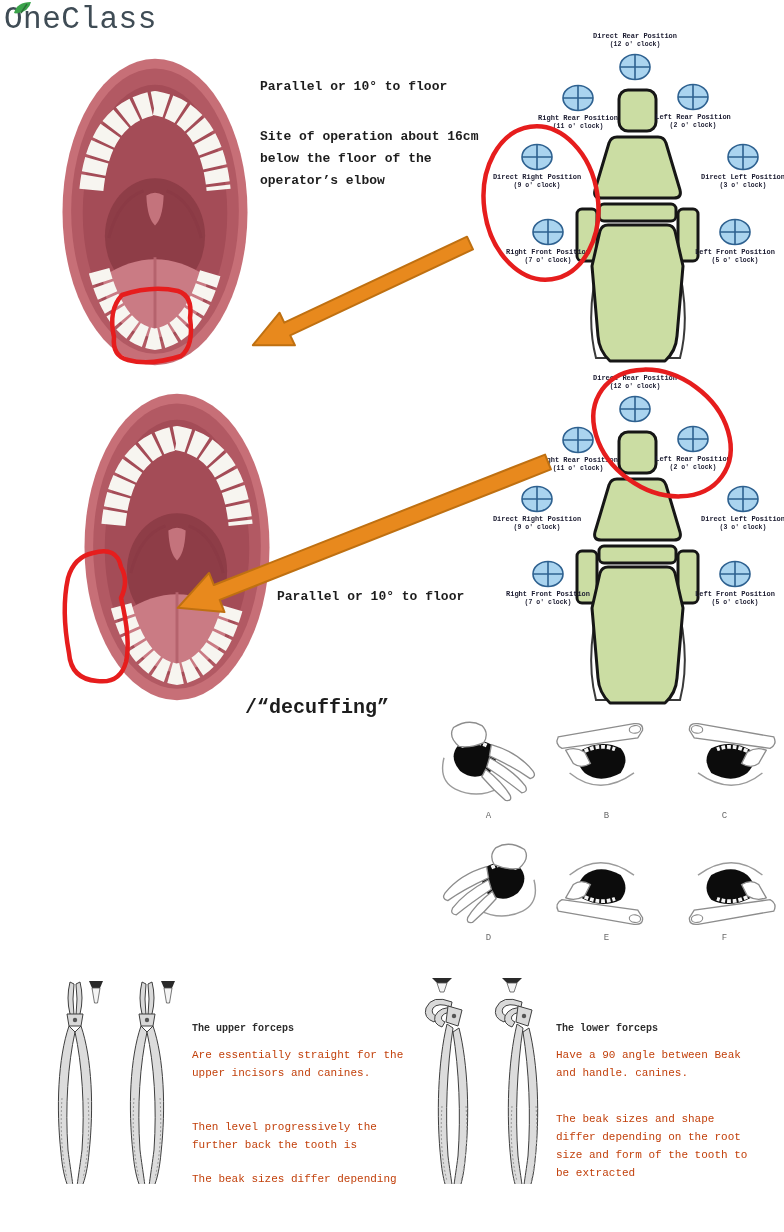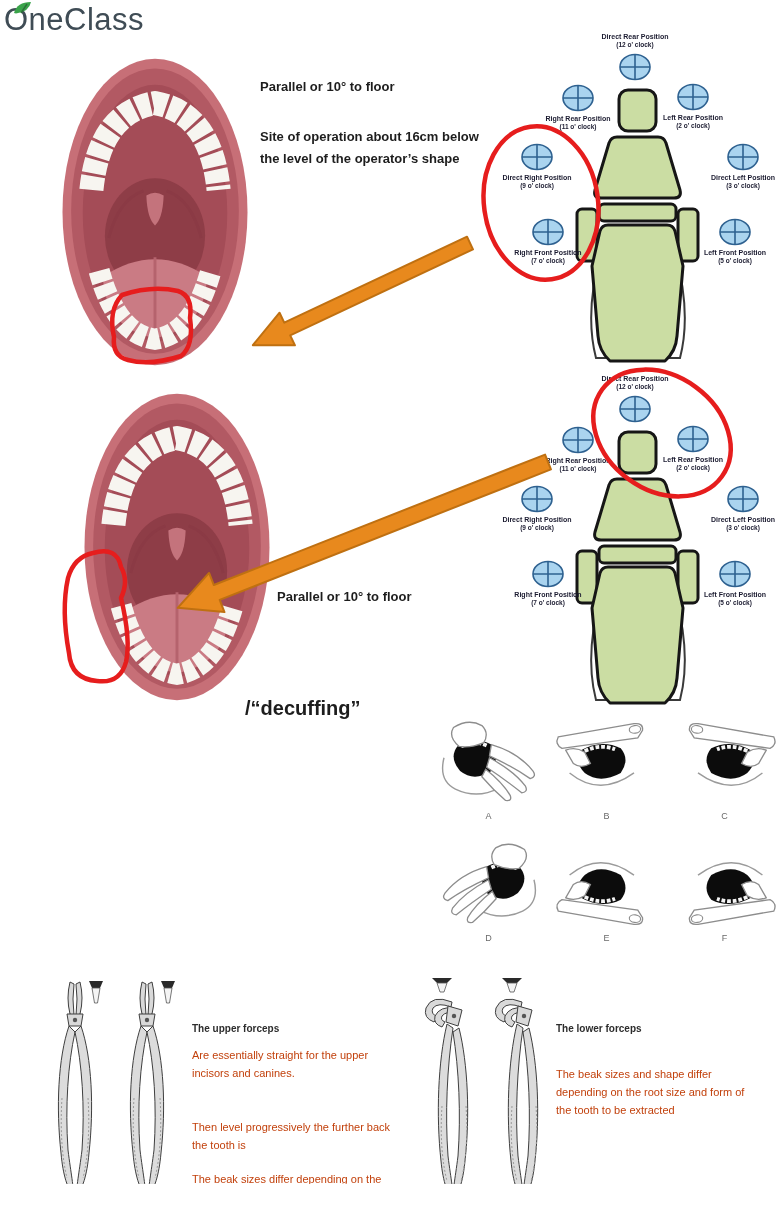--- a/index.html
+++ b/index.html
@@ -1,17 +1,17 @@
 <!DOCTYPE html>
 <html><head>
 <meta charset="utf-8">
 <style>
   html,body{margin:0;padding:0;background:#fff;}
   .page{position:relative;width:784px;height:1184px;background:#ffffff;overflow:hidden;
-        font-family:Liberation Sans, sans-serif;}
+        font-family:Liberation Mono, monospace;}
   .abs{position:absolute;}
   
   .logo{position:absolute;color:#3f4c55;font-size:31px;letter-spacing:.5px;line-height:36px;}
   .logo .leaf{position:absolute;left:8px;top:-2px;}
   
   .slide-text{position:absolute;font-size:13px;font-weight:600;color:#1d1d1d;line-height:22px;}
   .slide-text.bold{font-weight:700;font-size:20px;}
   
   .diagram{position:absolute;width:300px;height:345px;}
   .diagram svg.chair-svg{position:absolute;left:0;top:0;width:300px;height:345px;}
@@ -146,21 +146,21 @@
       <path d="M9,13 L15,4" stroke="#2c6e38" stroke-width="1.4" fill="none"></path>
     </svg>
     <span>OneClass</span>
   </div>
 
   <svg class="abs" style="left:58px;top:53px;" width="194" height="318" viewBox="0 0 200 330">
       <use href="#mouth"></use>
     </svg>
 
   <div class="slide-text" style="left:260px;top:76px;width:230px;">Parallel or 10° to floor</div>
-  <div class="slide-text" style="left:260px;top:126px;width:228px;">Site of operation about 16cm below the level of the operator’s shape</div>
+  <div class="slide-text" style="left:260px;top:126px;width:228px;">Site of operation about 16cm below the floor of the operator’s elbow</div>
 
   <div class="diagram" style="left:484px;top:30px;">
     <svg class="chair-svg" viewBox="0 0 300 345">
         <use href="#chair"></use>
       </svg>
     <div class="pos" style="left:104px;top:2px;">
       <div class="pos-name">Direct Rear Position</div>
       <div class="pos-clock">(12 o' clock)</div>
     </div>
     <div class="pos" style="left:47px;top:84px;">
@@ -284,20 +284,21 @@
 
   <div class="fp-col" style="left:192px;top:1020px;width:212px;">
     <div class="fp-title">The upper forceps</div>
     <div class="fp-text" style="margin-top:9px;">Are essentially straight for the upper incisors and canines.</div>
     <div class="fp-text" style="margin-top:36px;">Then level progressively the further back the tooth is</div>
     <div class="fp-text" style="margin-top:16px;">The beak sizes differ depending on the roots size and form of the tooth to be extracted</div>
   </div>
 
   <div class="fp-col" style="left:556px;top:1020px;width:196px;">
     <div class="fp-title">The lower forceps</div>
+    <div class="fp-text" style="margin-top:9px;">Have a 90 angle between Beak and handle. canines.</div>
     <div class="fp-text" style="margin-top:28px;">The beak sizes and shape differ depending on the root size and form of the tooth to be extracted</div>
   </div>
 
   <div class="logo" style="left:4px;top:1196px;">
     <svg class="leaf" width="24" height="15" viewBox="0 0 24 15">
       <path d="M2,13 Q5,2 19,2 Q17,12 4,13.5 Z" fill="#3aa34a"></path>
       <path d="M9,13 L15,4" stroke="#2c6e38" stroke-width="1.4" fill="none"></path>
     </svg>
     <span>OneClass</span>
   </div>

